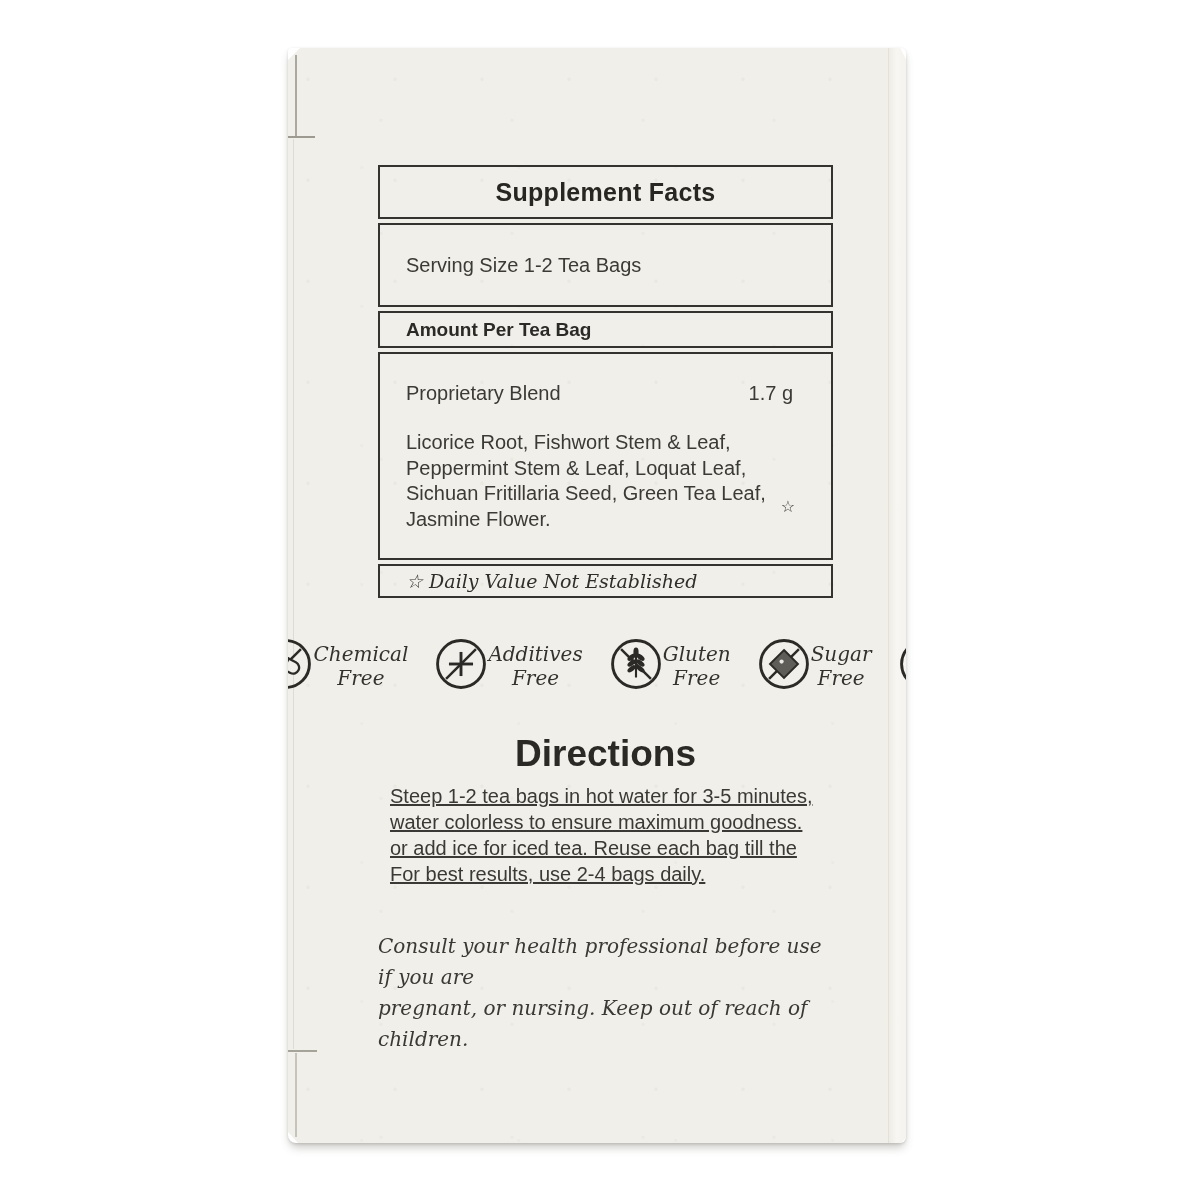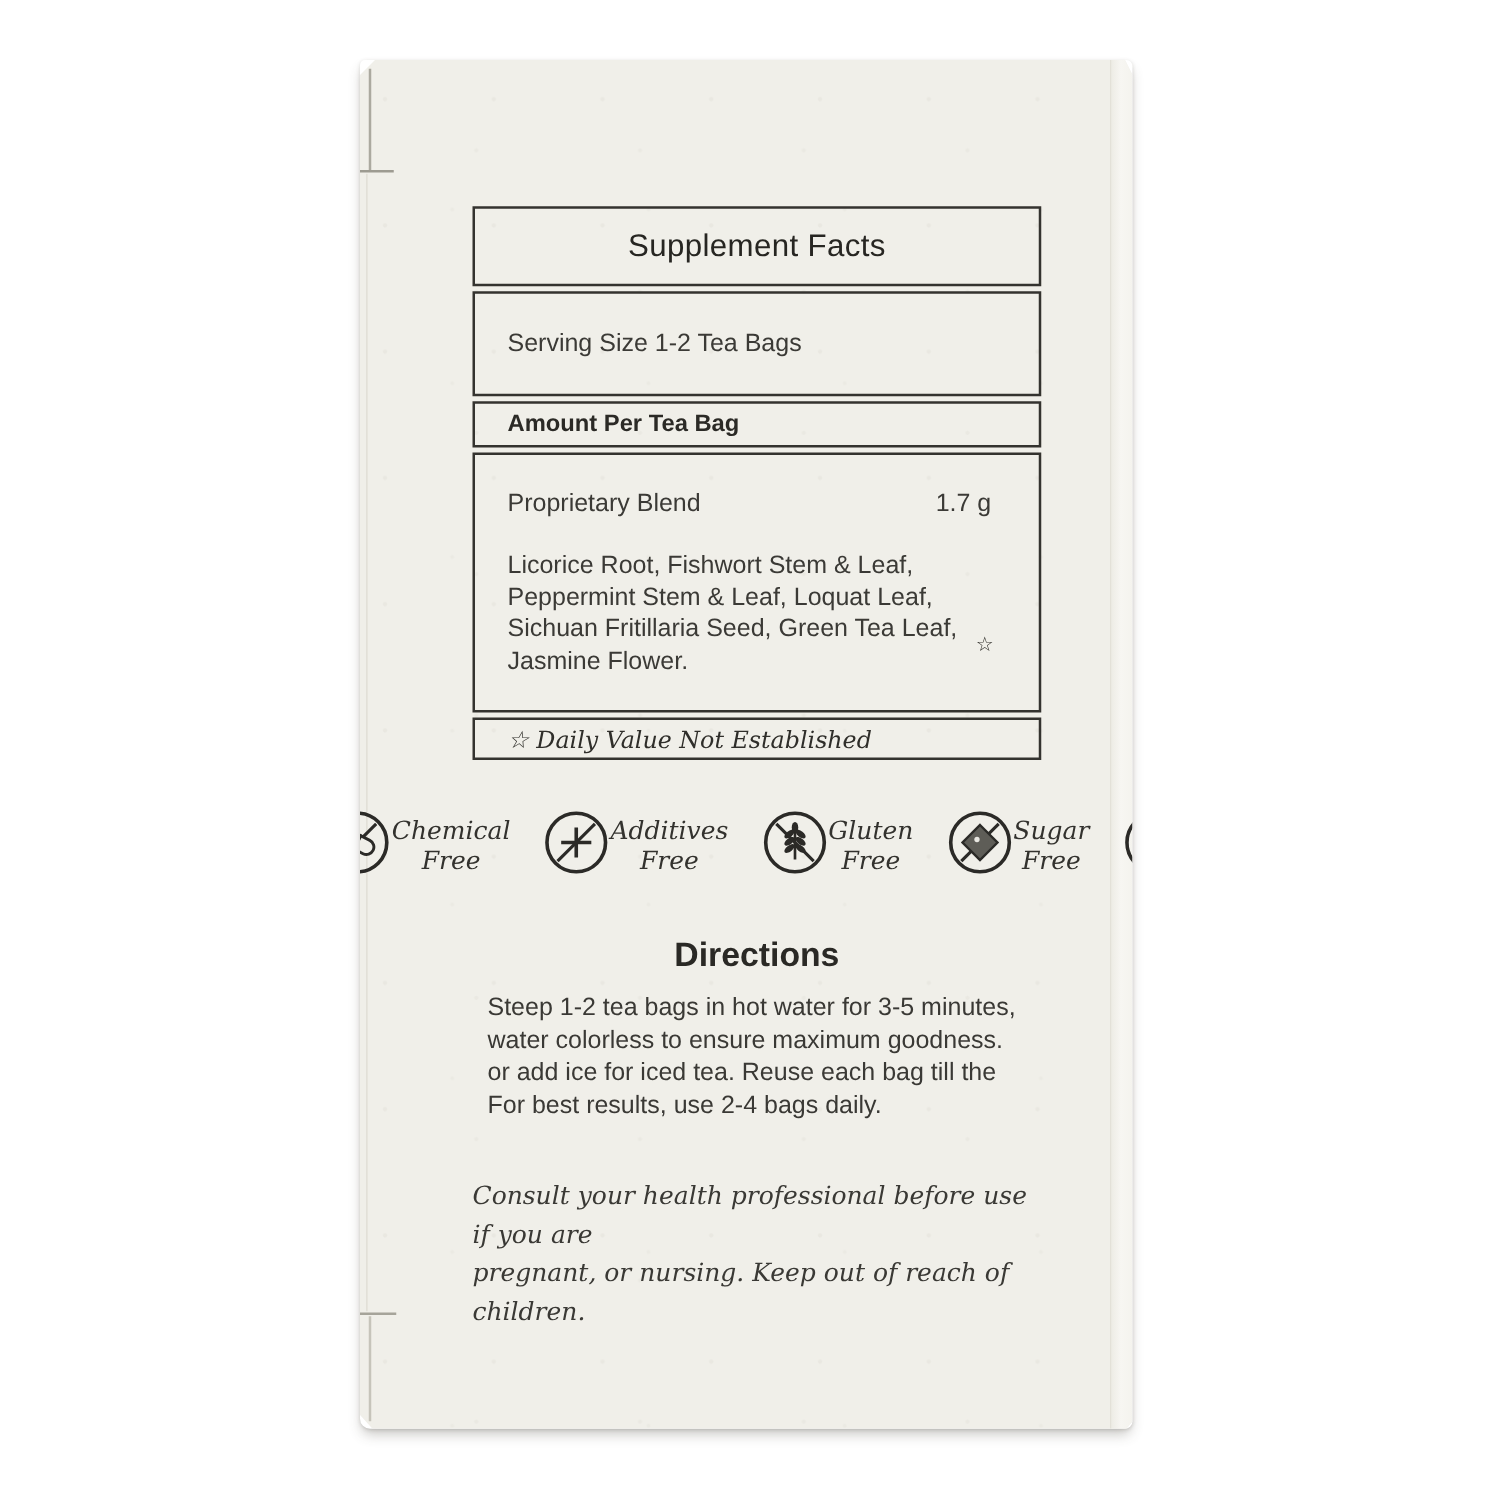--- a/index.html
+++ b/index.html
@@ -17,40 +17,40 @@
   .side-strip{position:absolute;right:0;top:0;width:17px;height:100%;
        background:linear-gradient(90deg,#edece5,#f7f6f2 45%,#f4f3ee);border-left:1px solid #e3e1d8;}
   .crease-top{position:absolute;left:7px;top:7px;width:2px;height:82px;background:#aba99f;}
   .notch-top{position:absolute;left:0;top:88px;width:27px;height:2px;background:#9d9b91;}
   .crease-main{position:absolute;left:5px;top:91px;width:1px;height:910px;background:#dddbd2;}
   .notch-bottom{position:absolute;left:0;top:1002px;width:29px;height:2px;background:#a6a49a;}
   .crease-bottom{position:absolute;left:7px;top:1005px;width:2px;height:84px;background:#c6c4ba;}
 
   .content{position:absolute;left:90px;top:117px;width:455px;}
   .sf-box{box-sizing:border-box;border:2px solid #34332f;margin-bottom:4px;background:transparent;}
-  .sf-title{height:64px;display:flex;align-items:center;justify-content:center;
-            font-size:25px;font-weight:normal;letter-spacing:.3px;color:#272622;}
+  .sf-title{height:54px;display:flex;align-items:center;justify-content:center;
+            font-size:25px;font-weight:bold;letter-spacing:.3px;color:#272622;}
   .sf-serving{height:84px;display:flex;align-items:center;padding:0 26px;font-size:20px;color:#3b3a36;}
   .sf-amount{height:37px;display:flex;align-items:center;padding:0 26px;font-size:19px;font-weight:bold;color:#2b2a26;}
   .sf-blend{height:208px;padding:28px 26px 0;position:relative;}
   .blend-row{display:flex;justify-content:space-between;font-size:20px;line-height:22px;
              padding-right:12px;color:#3b3a36;}
   .ingredients{margin-top:26px;font-size:20px;line-height:25.5px;color:#3b3a36;}
   .blend-star{position:absolute;right:36px;bottom:42px;font-size:16px;color:#34332f;}
   .sf-dv{height:34px;display:flex;align-items:center;padding:0 26px;margin-bottom:0;
          font-family:"DejaVu Serif", serif;font-style:italic;font-size:19px;color:#2f2e2a;}
 
   .badges{display:flex;justify-content:center;align-items:flex-start;gap:26px;margin-top:39px;}
   .badge{display:flex;flex-direction:row;align-items:center;}
   .badge svg{width:54px;height:54px;display:block;}
   .badge-label{margin-top:3px;text-align:center;font-family:"DejaVu Serif", serif;font-style:italic;
                font-size:20px;line-height:24px;color:#33322e;white-space:nowrap;}
 
-  .directions-title{margin-top:46px;text-align:center;font-size:27px;font-weight:bold;color:#2a2925;line-height:34px;}
-  .directions-body{margin-top:12px;padding-left:12px;font-size:20px;line-height:26px;color:#3a3935;}
+  .directions-title{margin-top:46px;text-align:center;font-size:37px;font-weight:bold;color:#2a2925;line-height:34px;}
+  .directions-body{margin-top:12px;padding-left:12px;font-size:20px;line-height:26px;color:#3a3935;text-decoration:underline;}
   .caution{margin-top:44px;text-align:left;font-family:"DejaVu Serif", serif;font-style:italic;
            font-size:20px;line-height:31px;color:#3a3935;}
 </style>
 </head>
 <body>
 
 <div class="stage">
   <div class="box-shadow"></div>
   <div class="box">
     <div class="side-strip"></div>

